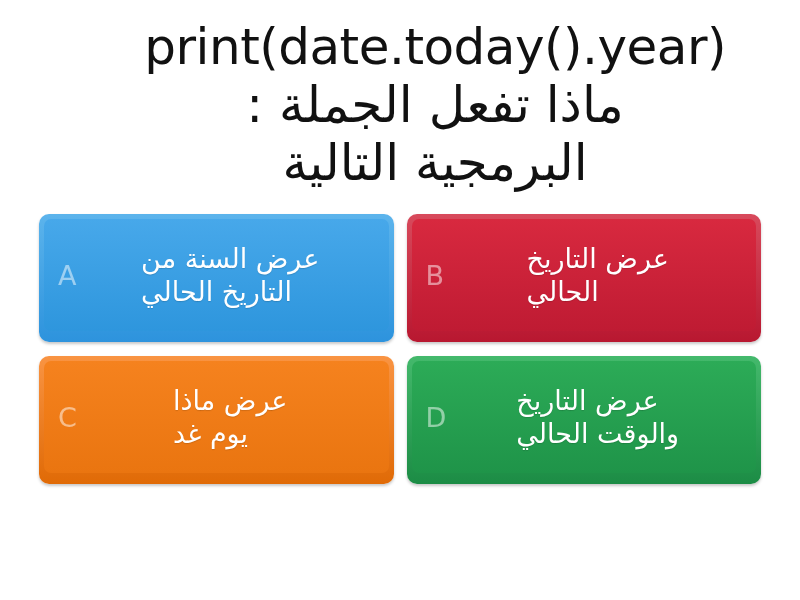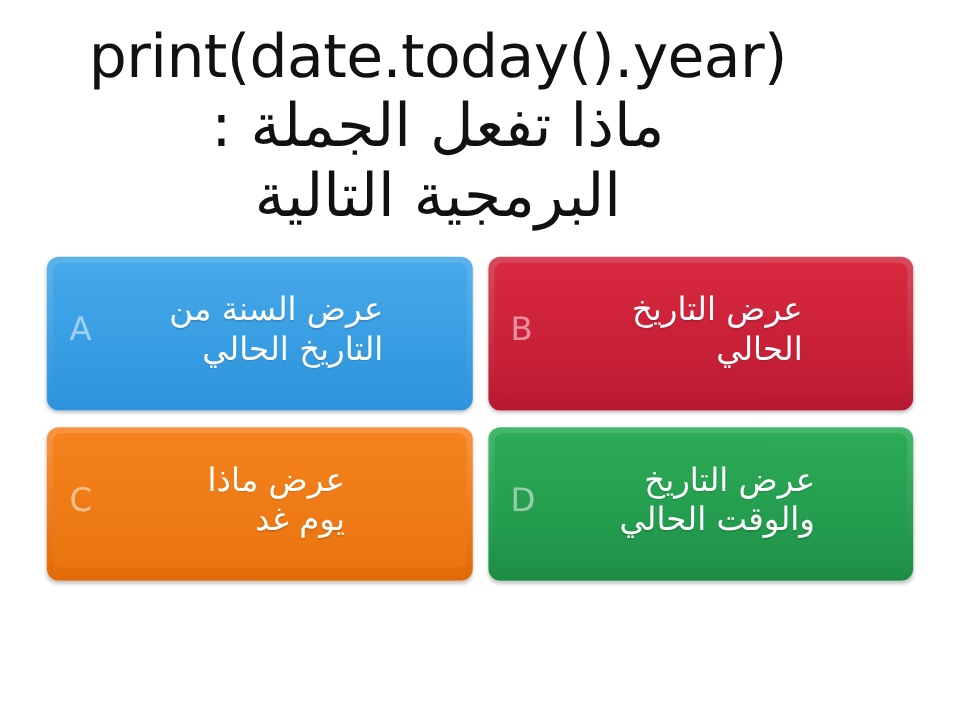--- a/index.html
+++ b/index.html
@@ -19,21 +19,21 @@
     flex-direction: column;
     align-items: center;
   }
 
   
   .question-area {
     width: 732px;
     padding: 18px 40px 0 40px;
     display: flex;
     flex-direction: column;
-    align-items: flex-start;
+    align-items: flex-end;
   }
 
   .question-text {
     direction: rtl;
     unicode-bidi: plaintext;
     text-align: center;
     font-size: 50px;
     line-height: 1.16;
     font-weight: 400;
     color: #111111;
@@ -79,21 +79,21 @@
     font-size: 27px;
     font-weight: 400;
     color: rgba(255,255,255,0.50);
     line-height: 1;
     pointer-events: none;
   }
 
   .answer-text {
     direction: rtl;
     unicode-bidi: plaintext;
-    text-align: right;
+    text-align: left;
     color: #ffffff;
     font-size: 27px;
     line-height: 1.24;
     font-weight: 400;
     padding: 0 16px 0 44px;
     text-shadow: 0 1px 1px rgba(0,0,0,0.13);
     white-space: pre-line;
   }
 
   

